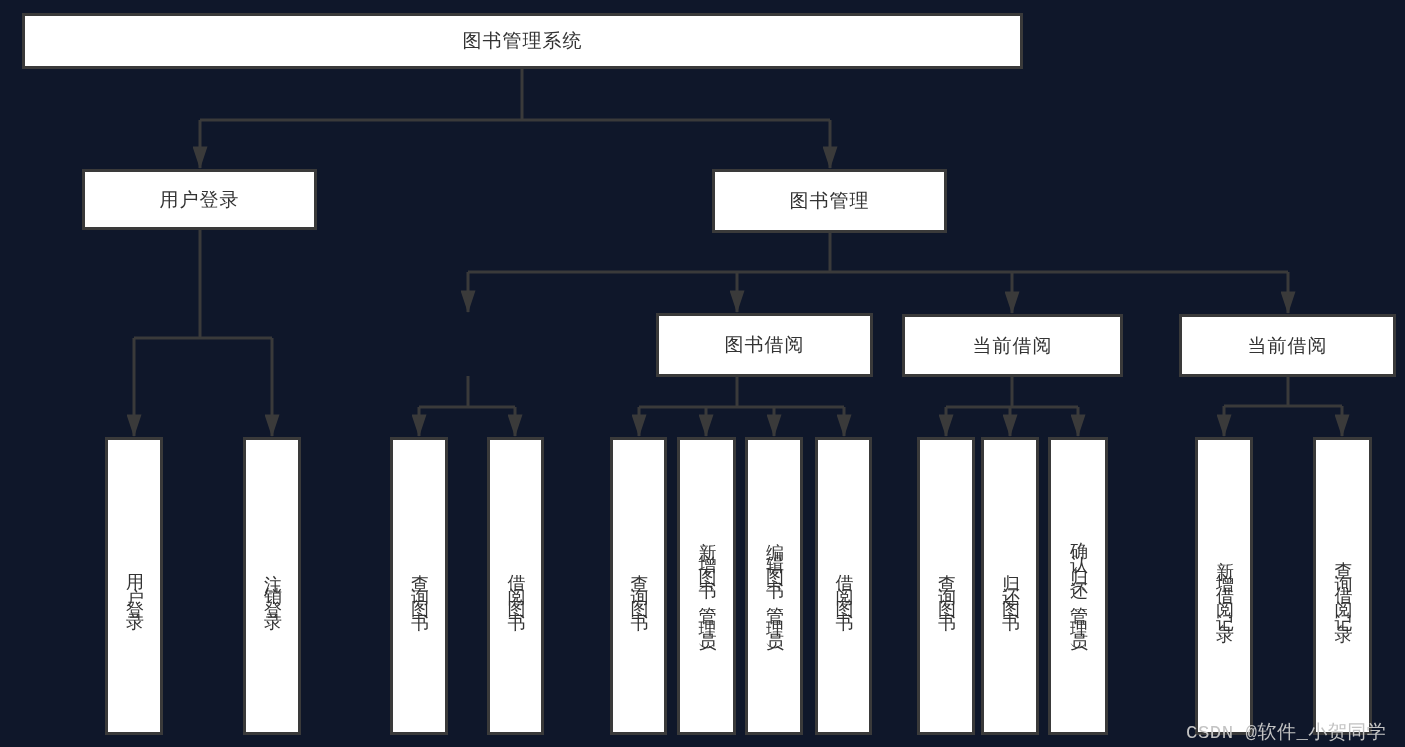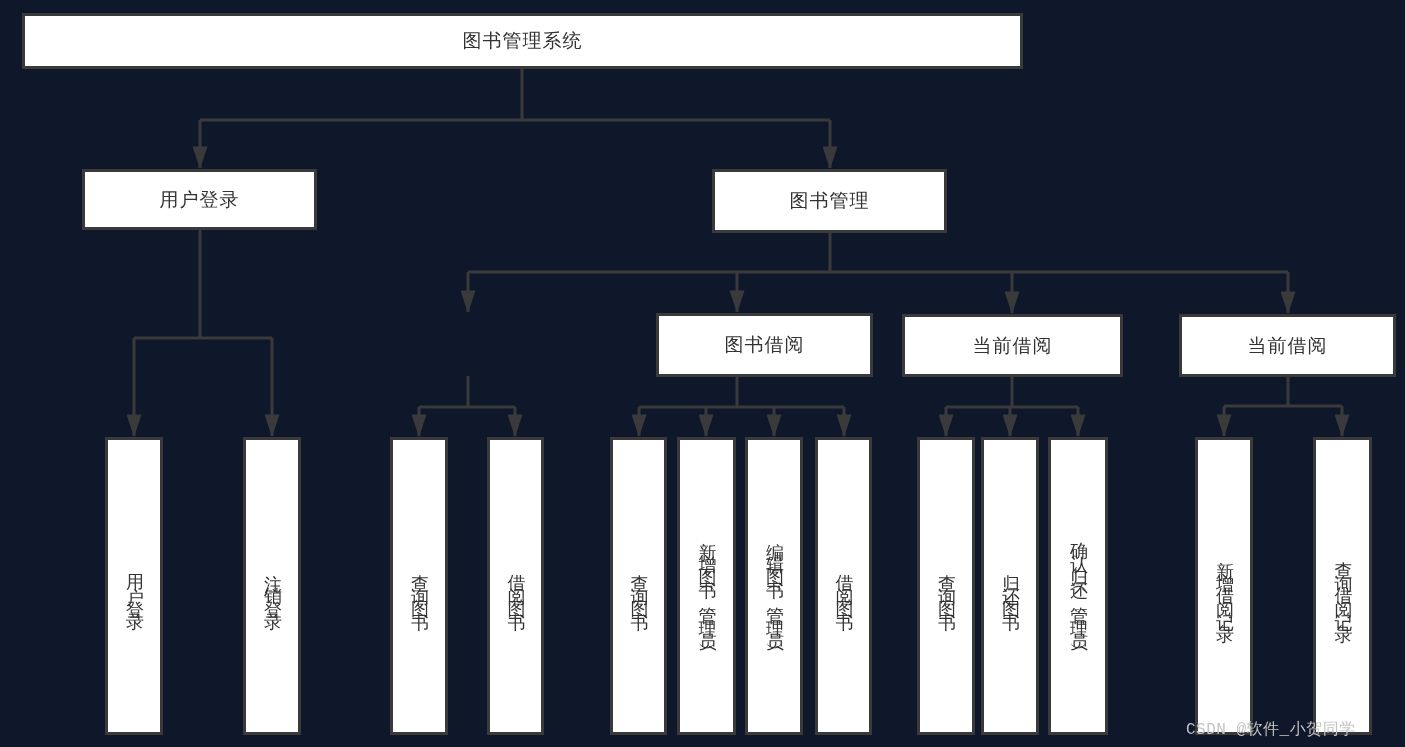--- a/index.html
+++ b/index.html
@@ -34,21 +34,21 @@
     writing-mode:vertical-rl;
     text-orientation:mixed;
     font-size:18px;color:#333333;
     letter-spacing:13px;
     line-height:1;
     white-space:nowrap;
   }
   .watermark{
     position:absolute;
     left:1186px;top:719px;
-    font-size:16px;
+    font-size:19px;
     color:#c3c3c3;
     letter-spacing:0.5px;
     z-index:3;
     white-space:nowrap;
   }
 </style>
 </head>
 <body>
 
 <div id="canvas">

